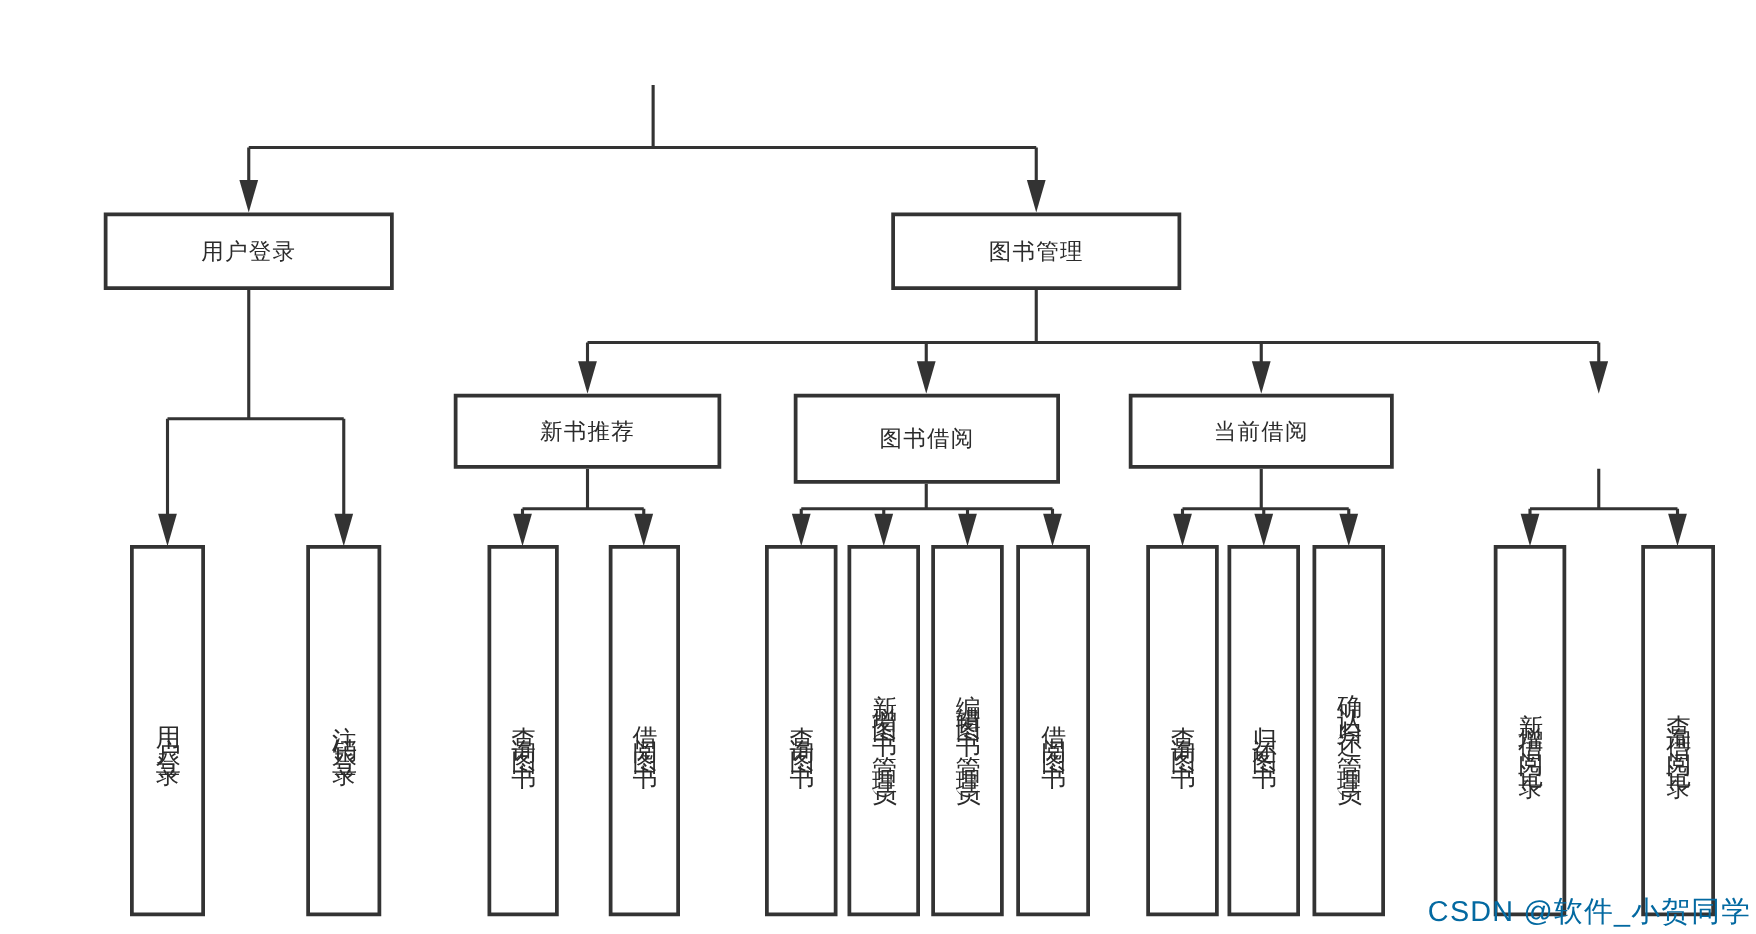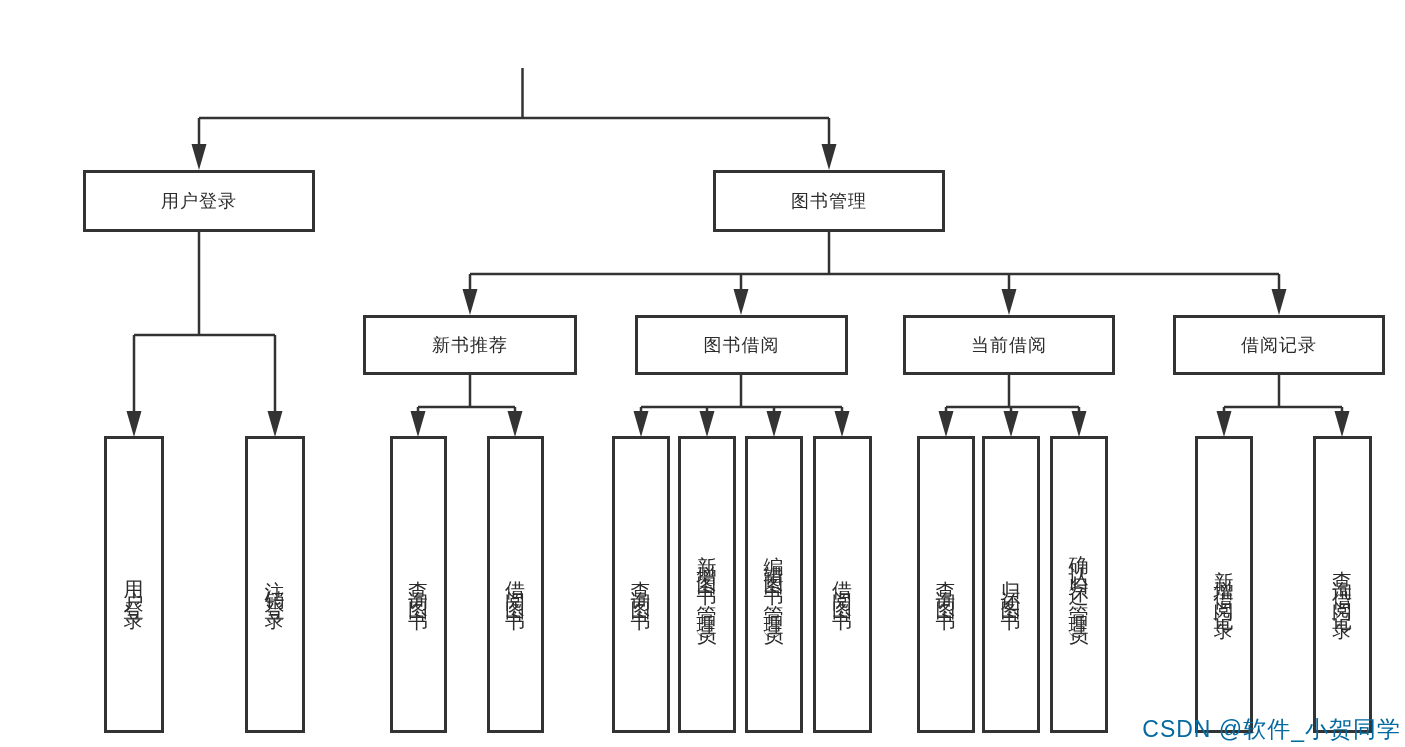--- a/index.html
+++ b/index.html
@@ -137,28 +137,25 @@
   <div class="box" style="left:83px; top:170px; width:232px; height:62px;">
     <span class="hlabel">用户登录</span>
   </div>
   <div class="box" style="left:713px; top:170px; width:232px; height:62px;">
     <span class="hlabel">图书管理</span>
   </div>
 
   <div class="box" style="left:363px; top:315px; width:214px; height:60px;">
     <span class="hlabel">新书推荐</span>
   </div>
-  <div class="box" style="left:635px; top:315px; width:213px; height:60px;">
+  <div class="box" style="left:635px; top:315px; width:213px; height:72px;">
     <span class="hlabel">图书借阅</span>
   </div>
   <div class="box" style="left:903px; top:315px; width:212px; height:60px;font-family:Liberation Serif, serif;">
     <span class="hlabel">当前借阅</span>
-  </div>
-  <div class="box" style="left:1173px; top:315px; width:212px; height:60px;">
-    <span class="hlabel">借阅记录</span>
   </div>
 
   <div class="box leaf" style="left:104px; top:436px; width:60px; height:297px;">用户登录</div>
   <div class="box leaf" style="left:245px; top:436px; width:60px; height:297px;">注销登录</div>
 
   <div class="box leaf" style="left:390px; top:436px; width:57px; height:297px;">查询图书</div>
   <div class="box leaf" style="left:487px; top:436px; width:57px; height:297px;">借阅图书</div>
 
   <div class="box leaf" style="left:612px; top:436px; width:58px; height:297px;">查询图书</div>
   <div class="box leaf" style="left:678px; top:436px; width:58px; height:297px;">新增图书（管理员）</div>

